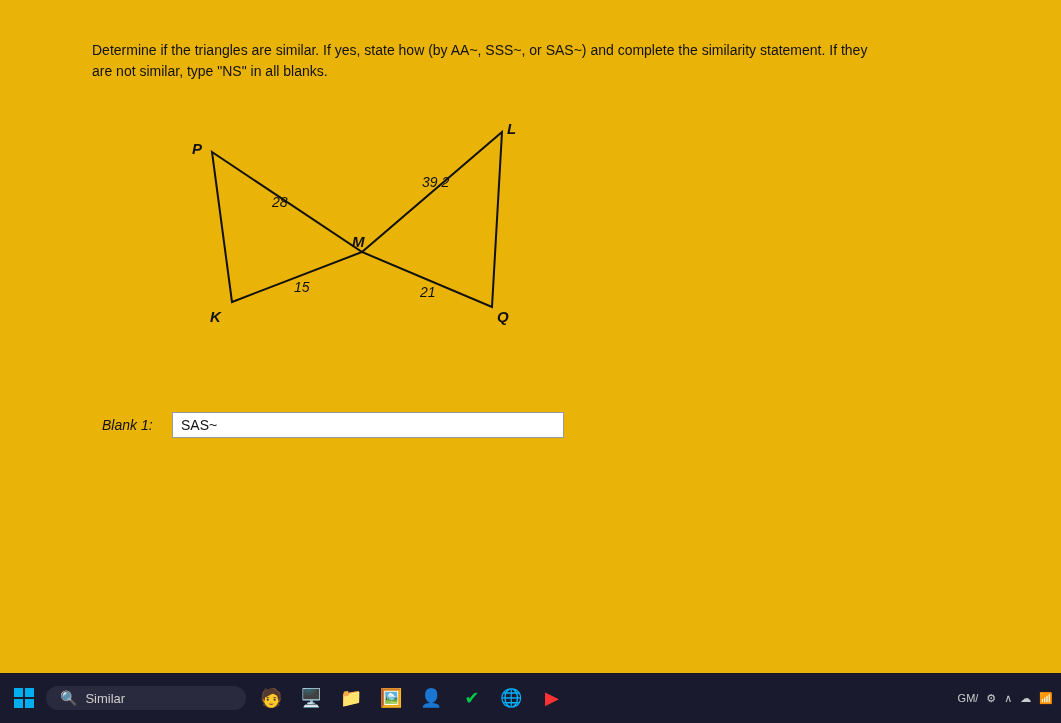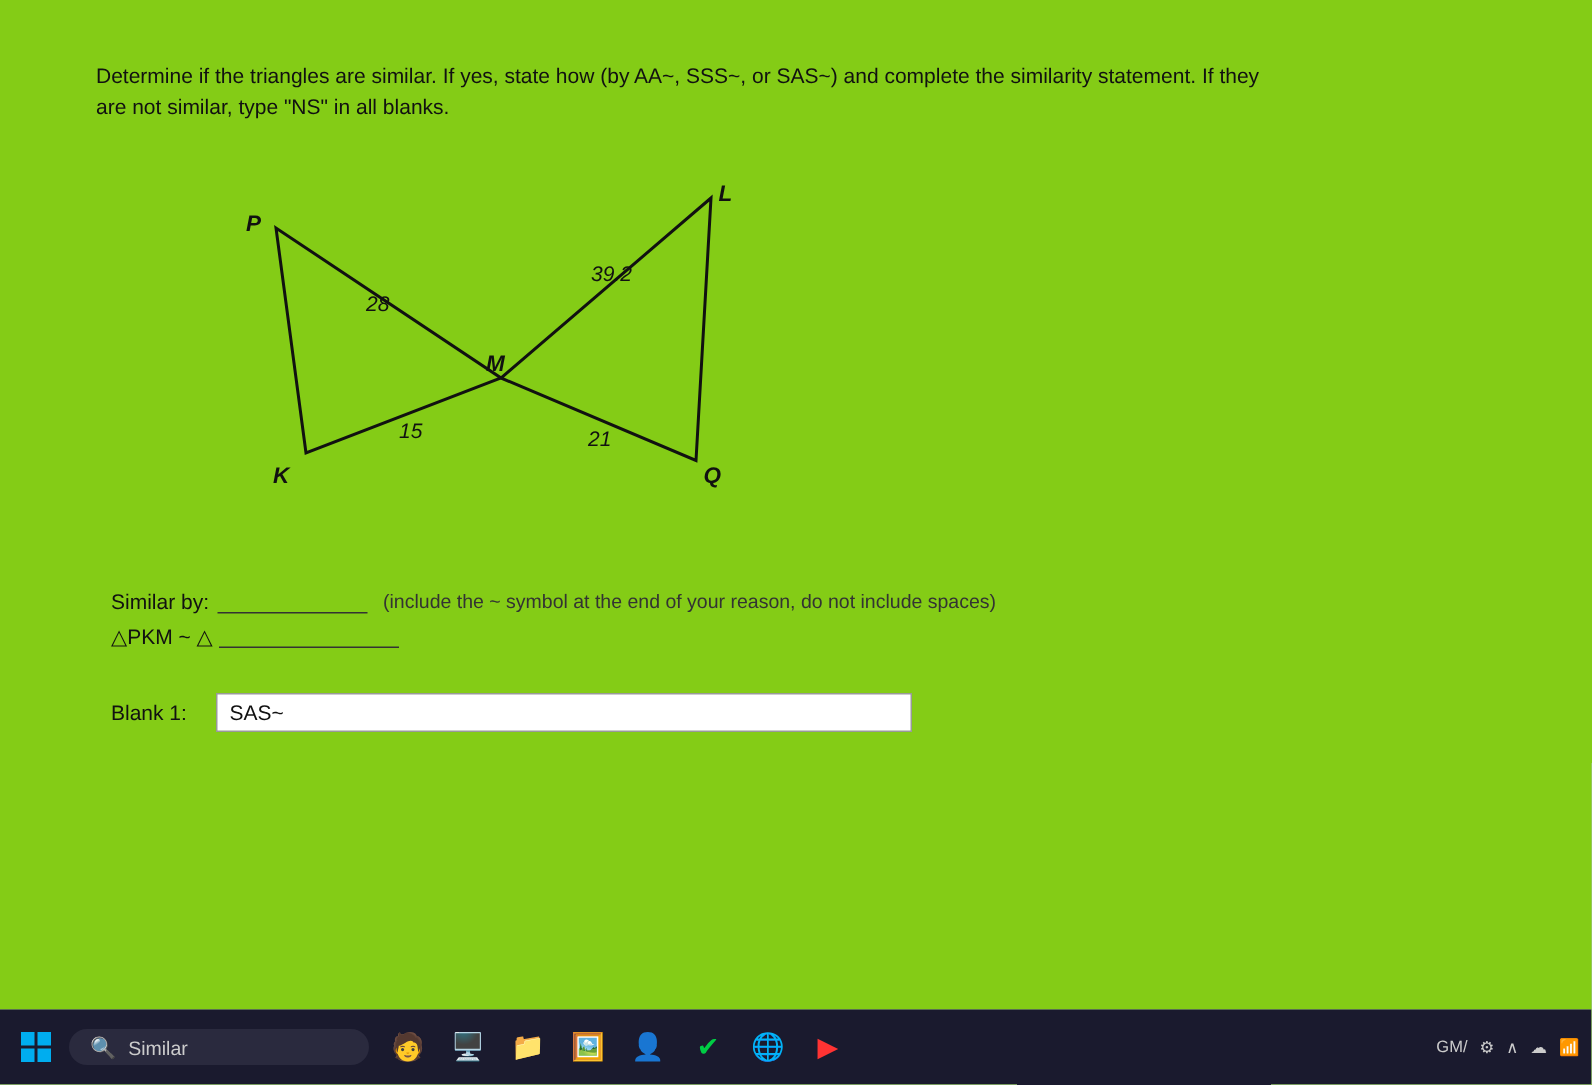--- a/index.html
+++ b/index.html
@@ -13,25 +13,25 @@
       position: relative;
     }
 
     
     .main-content {
       position: absolute;
       top: 0;
       left: 0;
       right: 0;
       bottom: 50px;
-      background: #84cc16;
+      background: #eab308;
       display: flex;
       flex-direction: column;
       align-items: flex-start;
-      padding: 40px 64px;
+      padding: 40px 92px;
     }
 
     .question-text {
       font-size: 14px;
       color: #111;
       line-height: 1.5;
       max-width: 780px;
       margin-bottom: 30px;
     }
 
@@ -103,28 +103,29 @@
       align-items: center;
       margin-bottom: 10px;
       font-size: 14px;
       color: #111;
     }
 
     .blank-label {
       width: 70px;
       font-size: 14px;
       color: #111;
+      font-style: italic;
     }
 
     .blank-input {
       border: 1px solid #999;
       background: #fff;
       padding: 4px 8px;
       font-size: 14px;
-      width: 464px;
+      width: 392px;
       outline: none;
       color: #111;
     }
 
     
     .taskbar {
       position: absolute;
       bottom: 0;
       left: 0;
       right: 0;
@@ -233,31 +234,20 @@
       <text x="78" y="210" font-size="15" fill="#111" font-style="italic" font-weight="bold">K</text>
 
       <text x="220" y="135" font-size="15" fill="#111" font-style="italic" font-weight="bold">M</text>
 
       <text x="375" y="22" font-size="15" fill="#111" font-style="italic" font-weight="bold">L</text>
 
       <text x="365" y="210" font-size="15" fill="#111" font-style="italic" font-weight="bold">Q</text>
     </svg>
   </div>
 
-  <div class="similar-section">
-    <div class="similar-line">
-      <span>Similar by:</span>
-      <span class="underline-area">&nbsp;</span>
-      <span class="note">(include the ~ symbol at the end of your reason, do not include spaces)</span>
-    </div>
-    <div class="triangle-line">
-      <span>△PKM ~ △</span>
-      <span class="underline-answer">&nbsp;</span>
-    </div>
-  </div>
 
   <div class="blanks-section">
     <div class="blank-row">
       <span class="blank-label">Blank 1:</span>
       <input class="blank-input" type="text" value="SAS~" style="">
     </div>
   </div>
 </div>
 
 <div class="taskbar">

